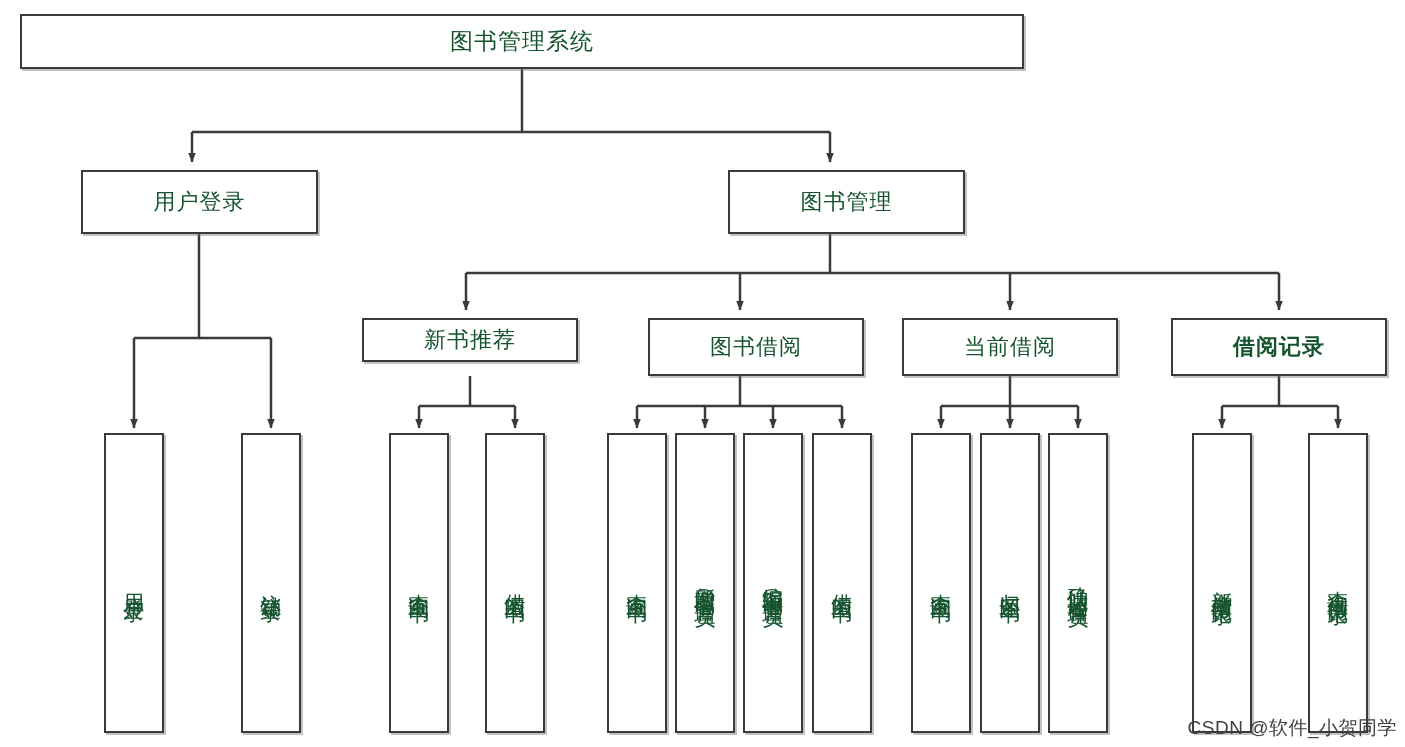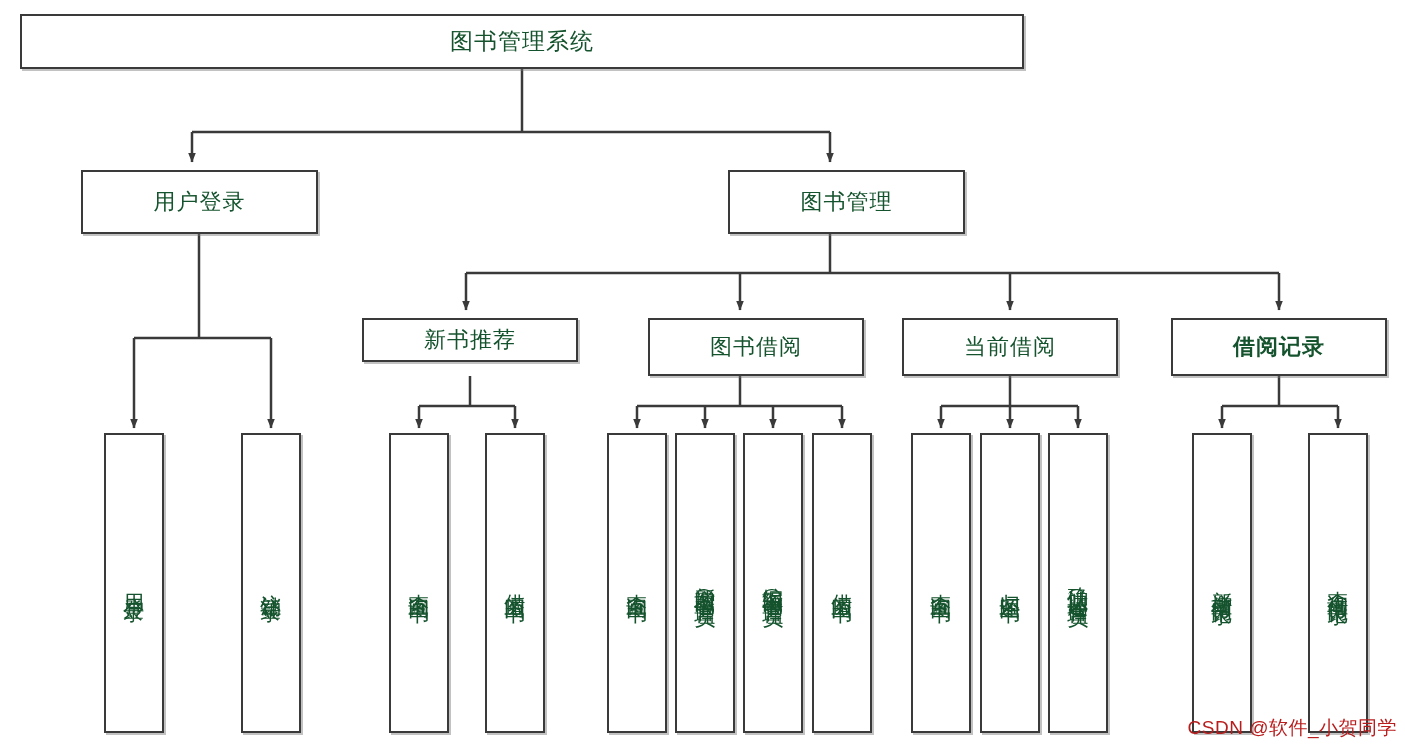--- a/index.html
+++ b/index.html
@@ -64,21 +64,21 @@
     letter-spacing: 3px;
     white-space: normal;
     max-height: 100%;
   }
   
   #watermark {
     position: absolute;
     right: 8px;
     bottom: 6px;
     font-size: 19px;
-    color: #b91c1c;
+    color: #404040;
     letter-spacing: 0.5px;
     white-space: nowrap;
     z-index: 5;
     user-select: none;
   }
 </style>
 </head>
 <body>
 
 <div id="canvas">

